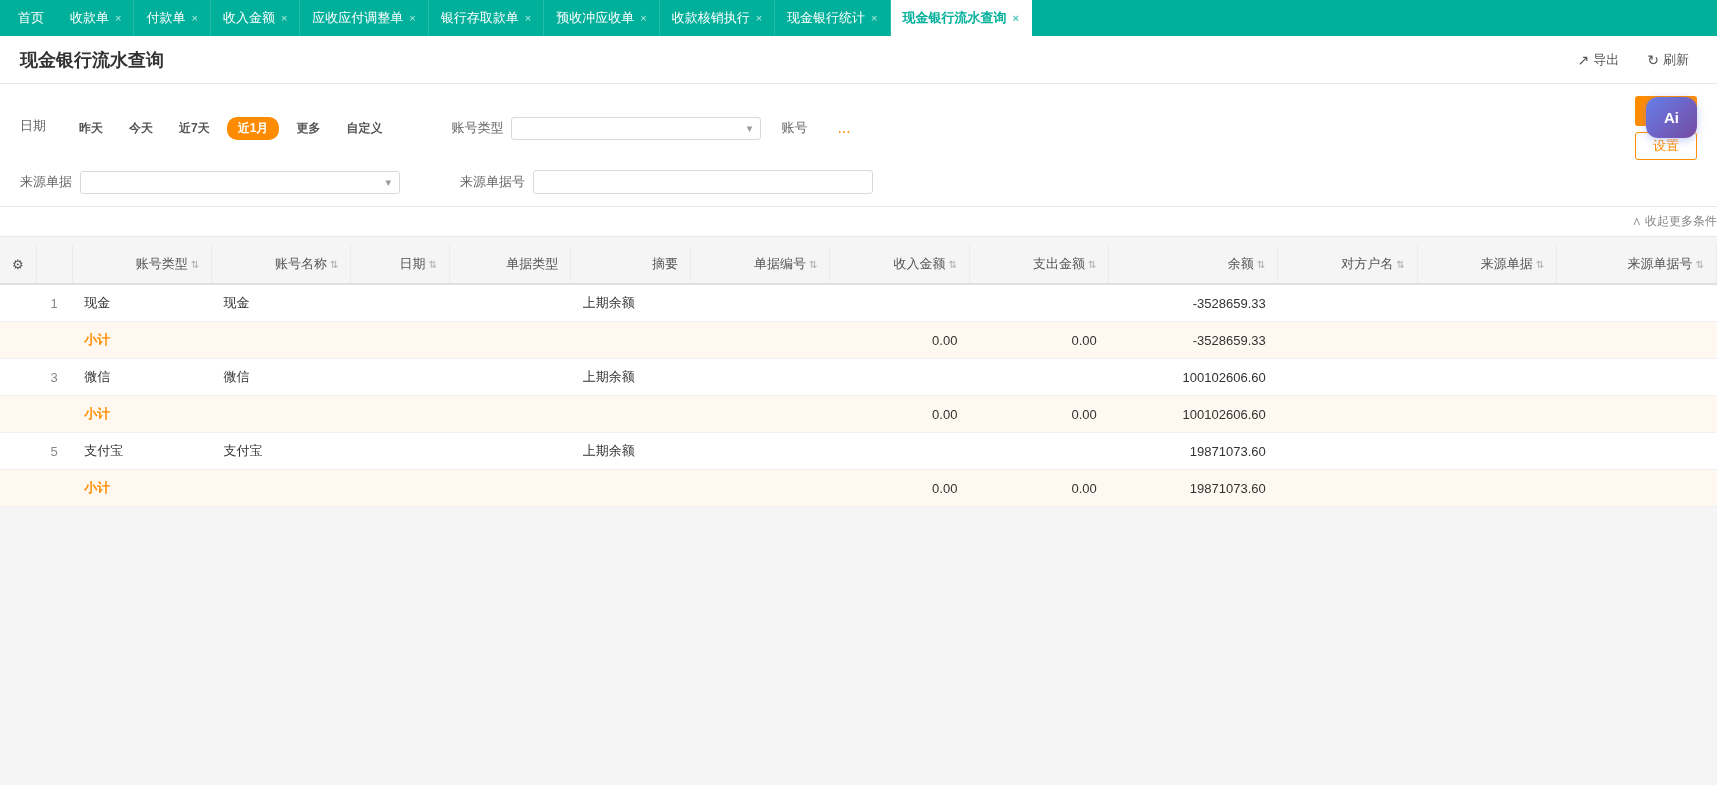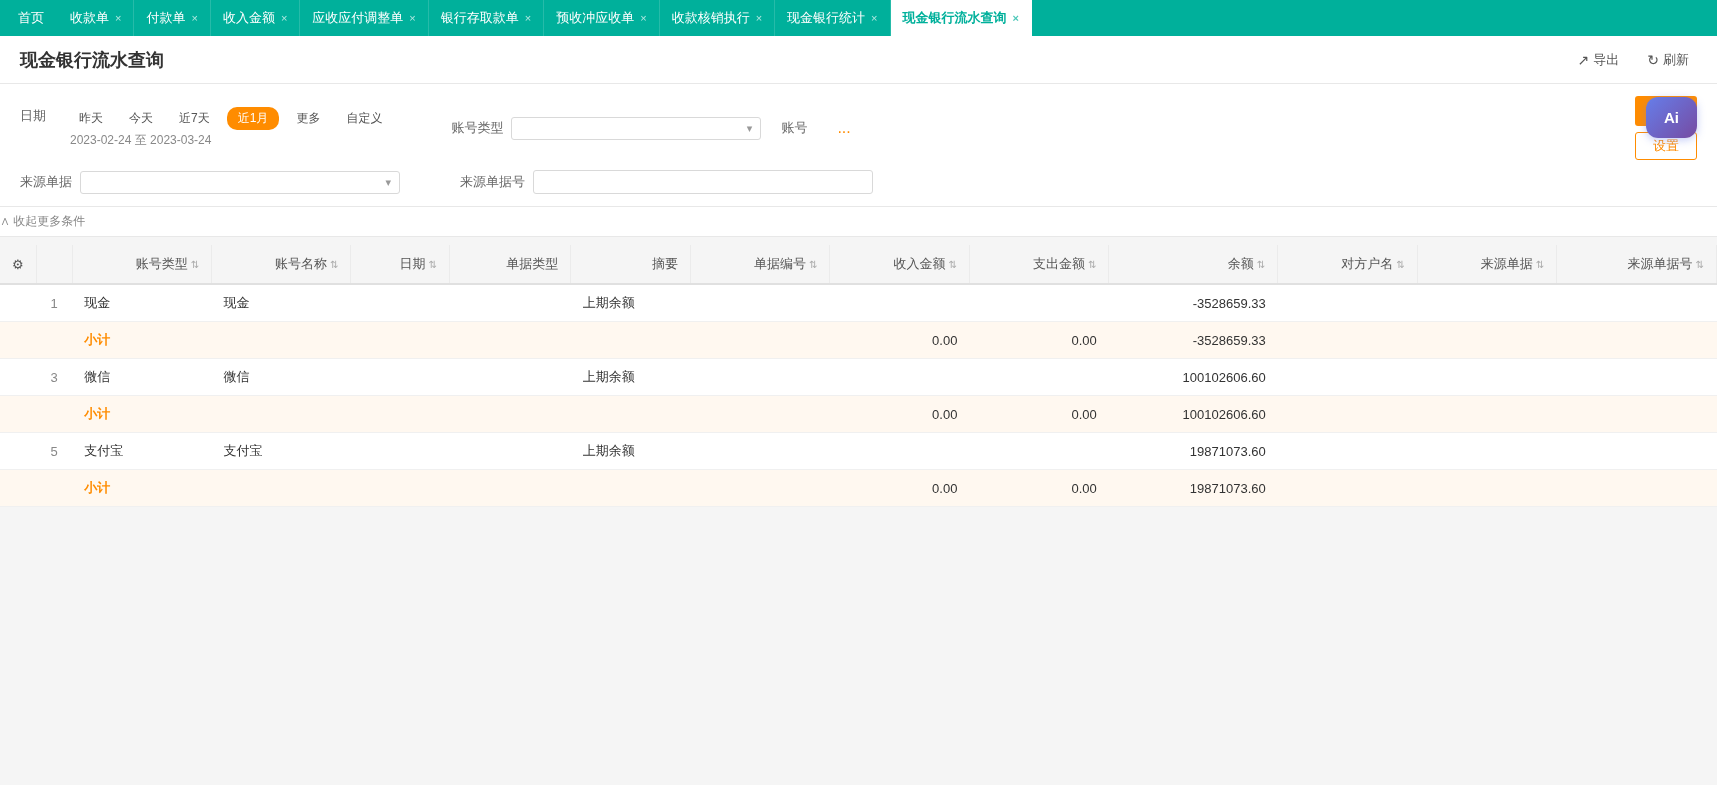--- a/index.html
+++ b/index.html
@@ -91,20 +91,21 @@
     }
     .filter-label {
       color: #666;
       min-width: 40px;
       font-size: 13px;
     }
     .date-shortcuts {
       display: flex;
       gap: 8px;
       align-items: center;
+      font-weight: bold;
     }
     .date-btn {
       padding: 2px 8px;
       cursor: pointer;
       border-radius: 3px;
       font-size: 12px;
       color: #555;
       border: 1px solid transparent;
     }
     .date-btn.active {
@@ -158,21 +159,21 @@
       background: #fff;
       color: #ff8c00;
       border: 1px solid #ff8c00;
       border-radius: 3px;
       padding: 4px 16px;
       cursor: pointer;
       font-size: 13px;
     }
 
     .collapse-bar {
-      text-align: left;
+      text-align: right;
       padding: 6px 0;
       background: #fff;
       cursor: pointer;
       color: #888;
       font-size: 12px;
       border-bottom: 1px solid #e8e8e8;
     }
 
     
     .table-container {
@@ -292,21 +293,20 @@
       <span class="filter-label">日期</span>
       <div>
         <div class="date-shortcuts" id="date-shortcuts">
             <span class="date-btn">昨天</span>
             <span class="date-btn">今天</span>
             <span class="date-btn">近7天</span>
             <span class="date-btn active">近1月</span>
             <span class="date-btn">更多</span>
             <span class="date-btn">自定义</span>
           </div>
-        <div class="date-range">2023-02-24 至 2023-03-24</div>
       </div>
     </div>
 
     <div style="display:flex;align-items:center;gap:8px;margin-left:40px;">
       <span class="filter-label">账号类型</span>
       <div class="filter-select" style="min-width:250px;">
         <span class="label"></span>
         <span class="arrow">▾</span>
       </div>
     </div>

